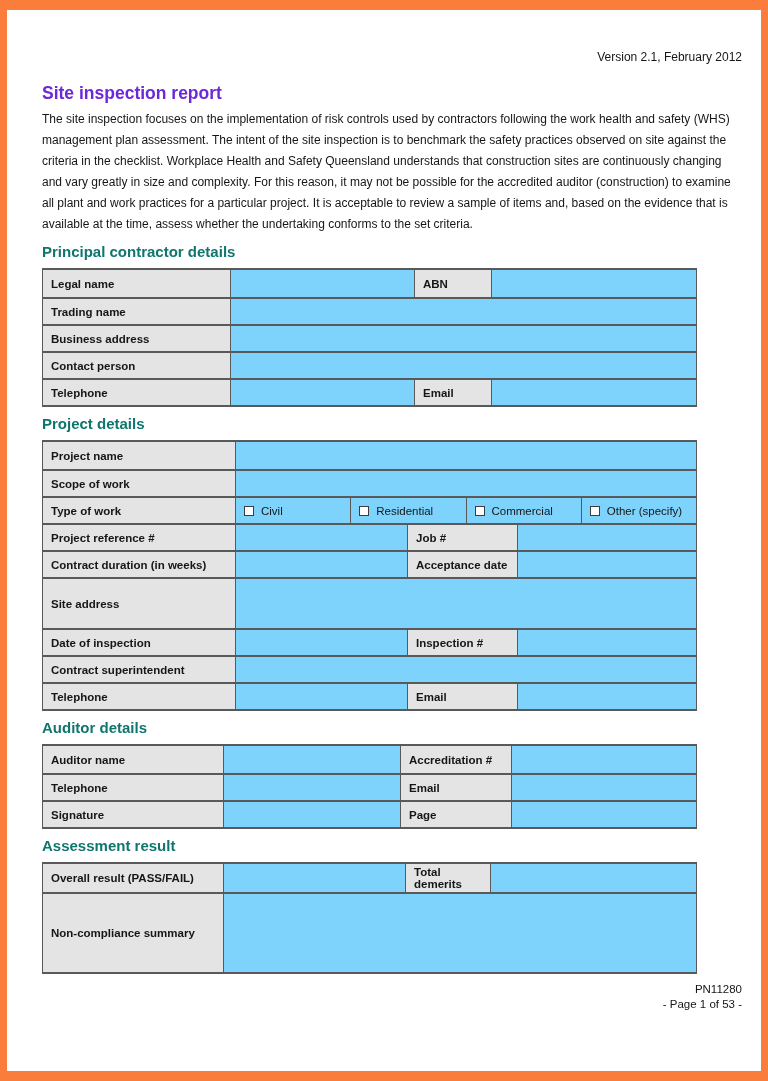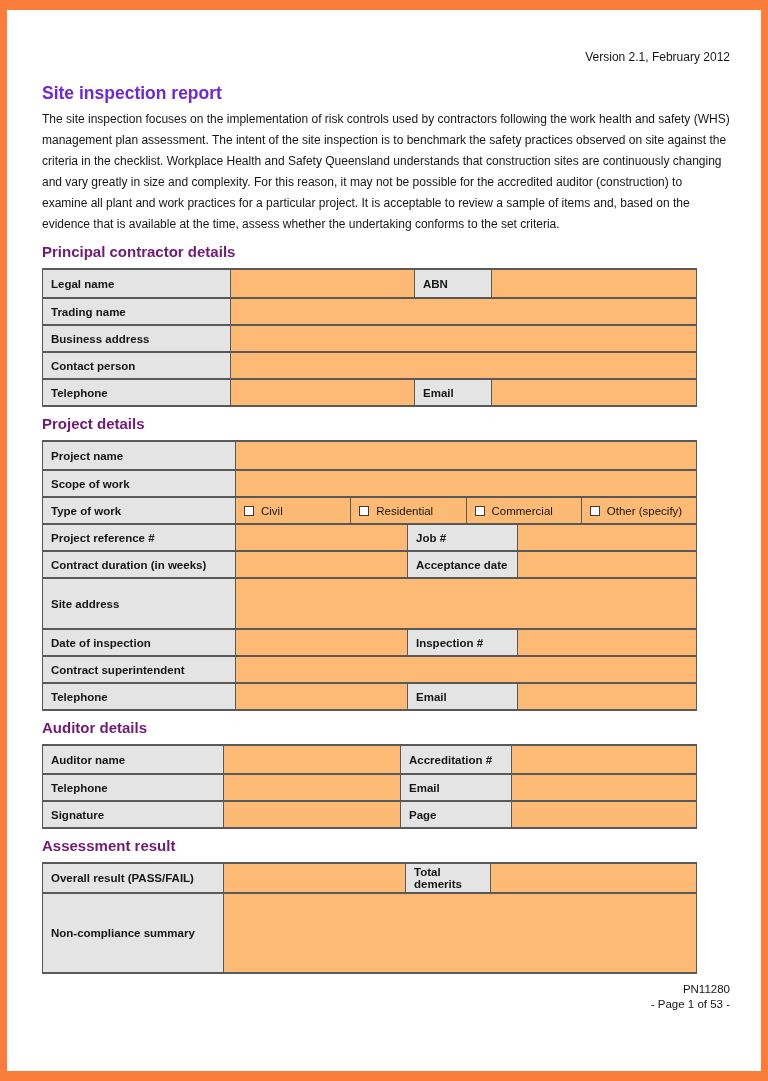--- a/index.html
+++ b/index.html
@@ -7,35 +7,35 @@
   body {
     font-family: "Liberation Sans", sans-serif;
     color: #161616;
     background: #ffffff;
     border-top: 10px solid #fa7d3c;
     border-bottom: 10px solid #fa7d3c;
     border-left: 7px solid #fa7d3c;
     border-right: 7px solid #fa7d3c;
     overflow: hidden;
   }
-  .content { padding: 0 31px 0 35px; }
+  .content { padding: 0 19px 0 35px; }
 
   .version { margin-top: 40px; text-align: right; font-size: 12px; line-height: 15px; }
 
   h1 { margin-top: 18px; font-size: 17.5px; line-height: 20px; font-weight: bold; color: #6d28d9; }
   p.intro { margin-top: 6px; font-size: 12px; line-height: 21px; }
 
-  h2 { margin-top: 8px; margin-bottom: 7px; font-size: 15px; line-height: 18px; font-weight: bold; color: #701a75; }
+  h2 { margin-top: 8px; margin-bottom: 7px; font-size: 15px; line-height: 18px; font-weight: bold; color: #0f766e; }
 
   .tbl {
     width: 655px;
     border: 1px solid #595959;
     border-top-width: 2px;
     border-bottom-width: 2px;
-    background: #fdba74;
+    background: #7dd3fc;
   }
   .row { display: flex; min-height: 27px; border-top: 2px solid #595959; }
   .row:first-child { border-top: none; }
   .row.tall { min-height: 51px; }
   .row.xtall { min-height: 80px; }
   .cell {
     display: flex; align-items: center;
     border-left: 1px solid #595959;
     padding: 2px 8px;
     font-size: 11.5px;

